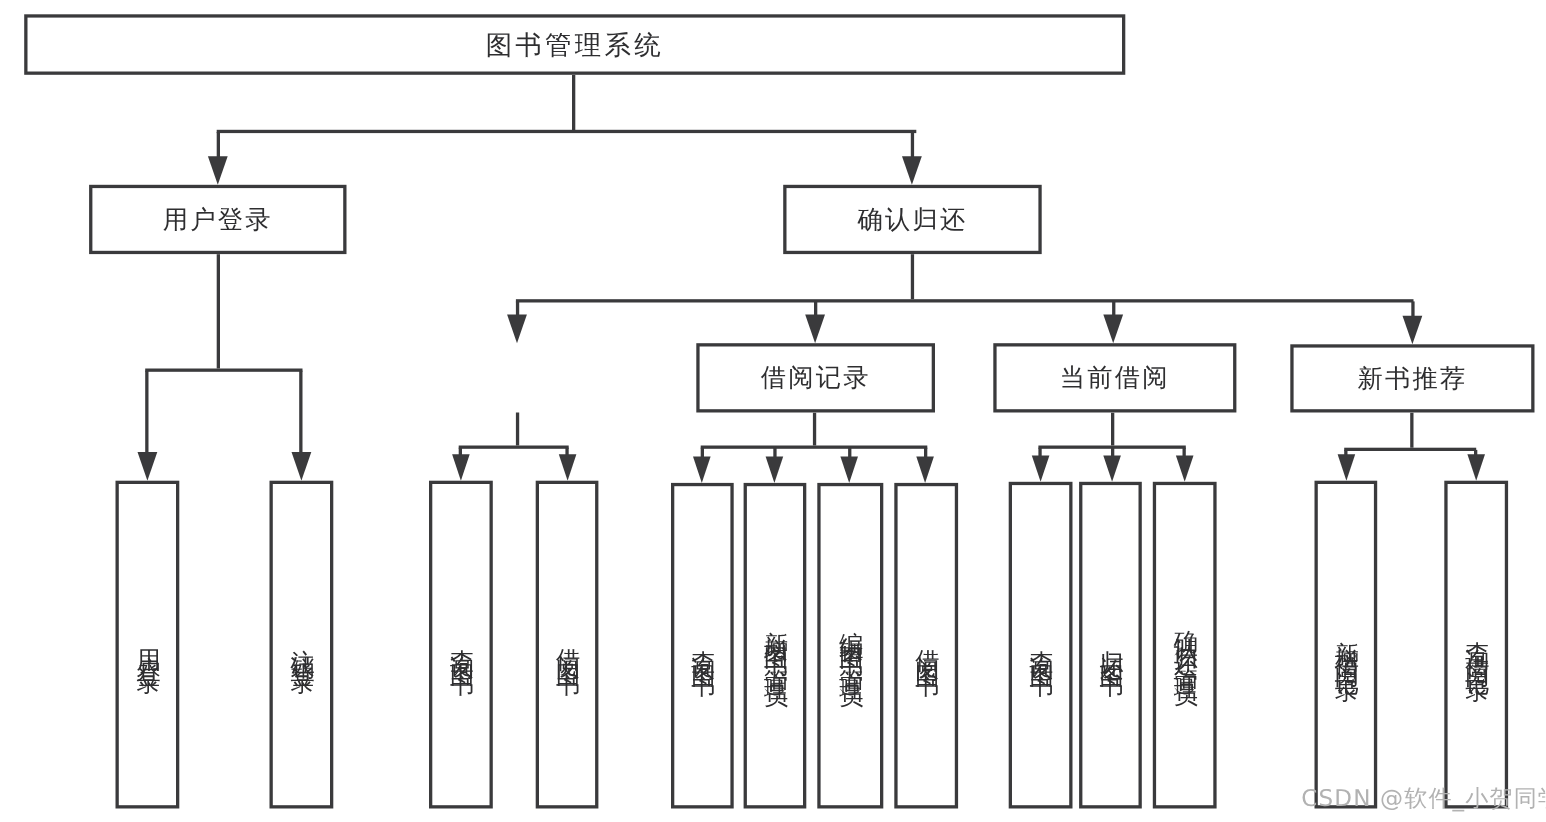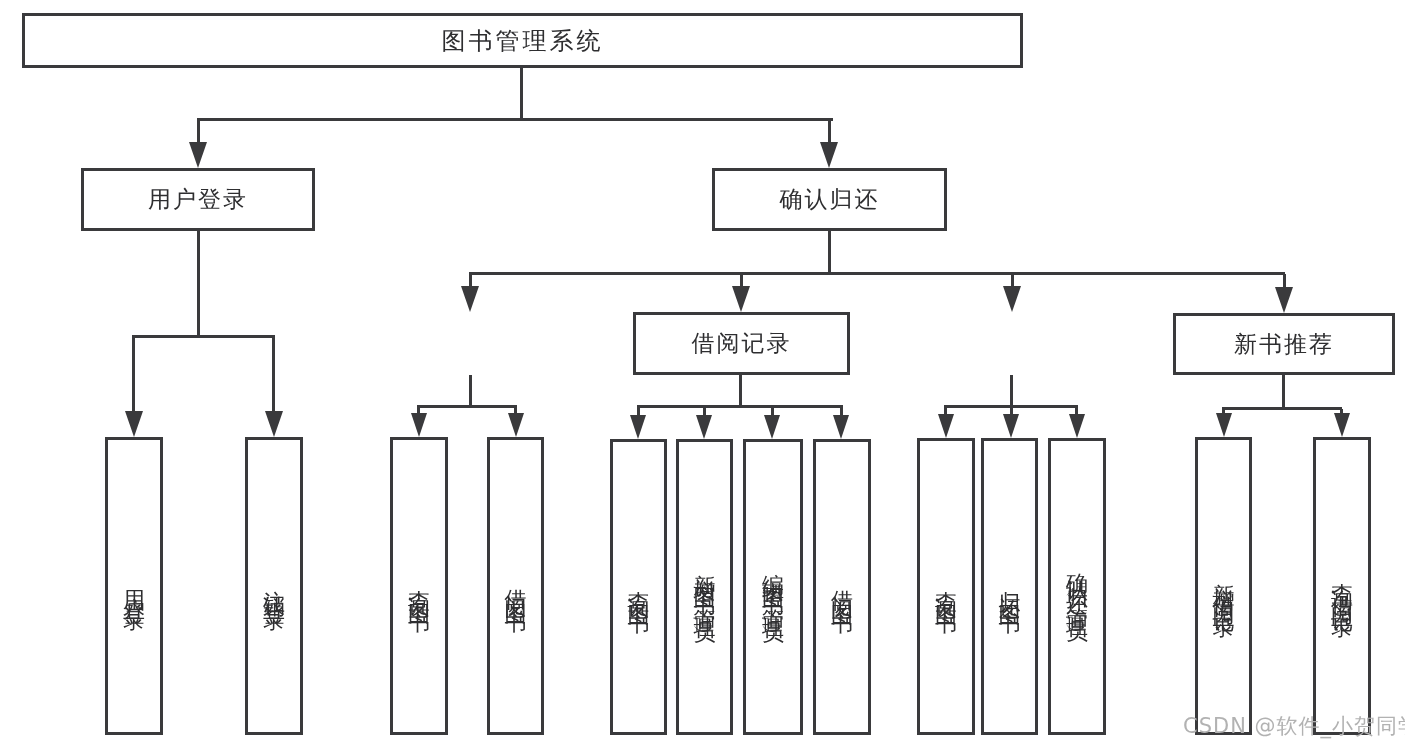--- a/index.html
+++ b/index.html
@@ -130,20 +130,23 @@
   <div class="node h" style="left:81px; top:168px; width:234px; height:63px;">
     <span>用户登录</span>
   </div>
   <div class="node h" style="left:712px; top:168px; width:235px; height:63px;">
     <span>确认归还</span>
   </div>
 
   <div class="node h" style="left:633px; top:312px; width:217px; height:63px;">
     <span>借阅记录</span>
   </div>
+  <div class="node h" style="left:903px; top:312px; width:221px; height:63px;">
+    <span>当前借阅</span>
+  </div>
   <div class="node h" style="left:1173px; top:313px; width:222px; height:62px;">
     <span>新书推荐</span>
   </div>
 
   <div class="node v" style="left:105px; top:437px; width:58px; height:298px;">
     <span>用户登录</span>
   </div>
   <div class="node v" style="left:245px; top:437px; width:58px; height:298px;">
     <span>注销登录</span>
   </div>

